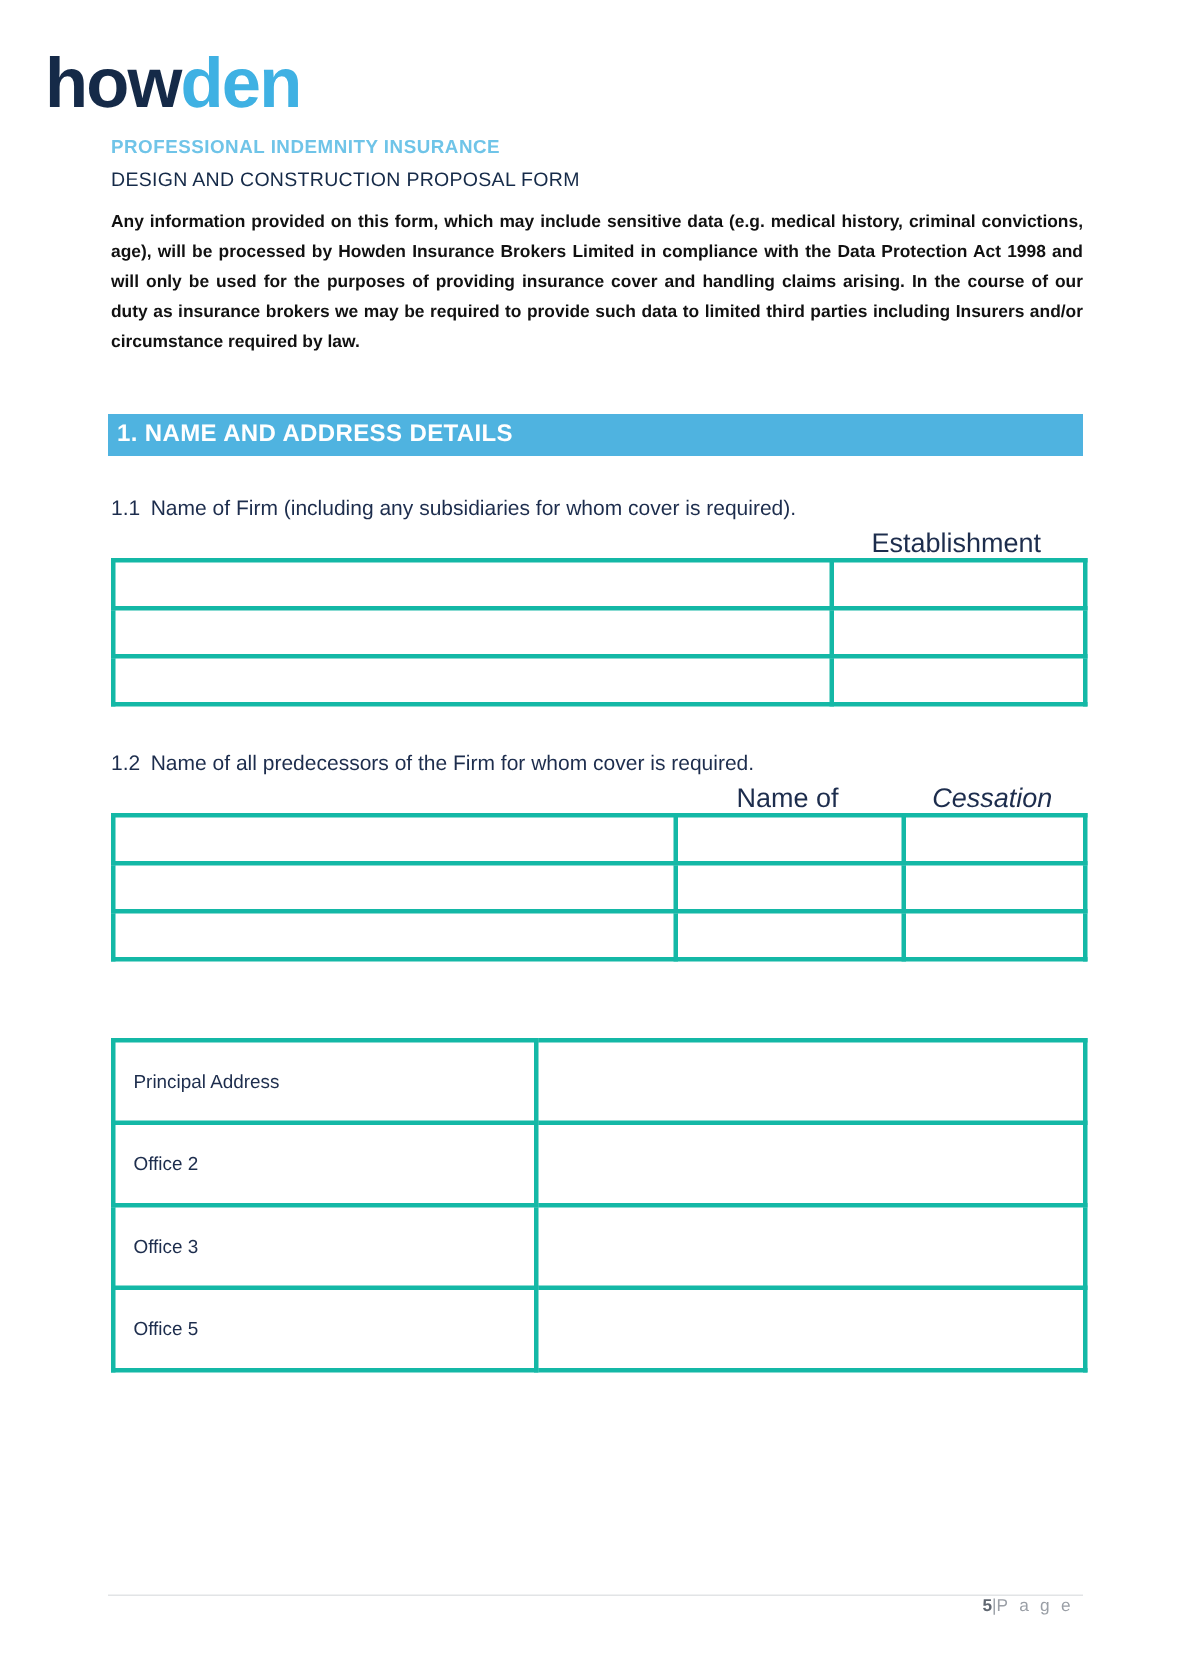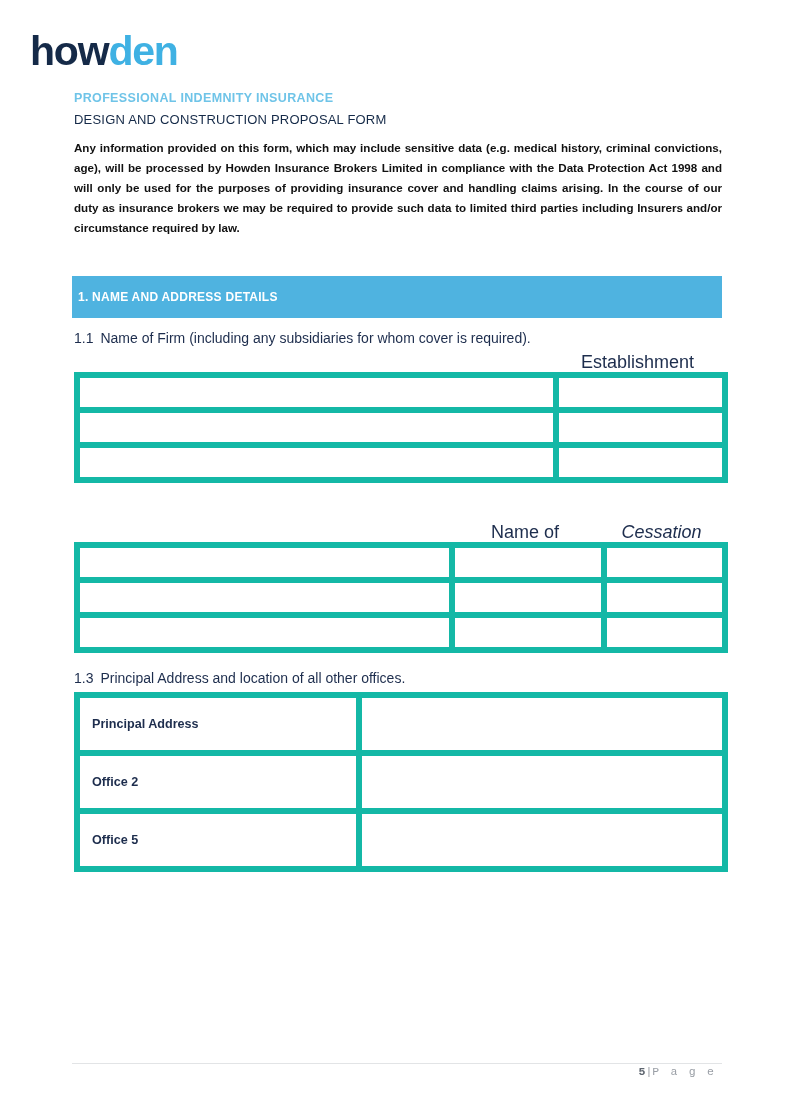--- a/index.html
+++ b/index.html
@@ -20,21 +20,21 @@
     position: absolute;
     inset: 0;
     background: #ffffff;
   }
 
   
   .logo {
     position: absolute;
     left: 30px;
     top: 31px;
-    font-size: 41px;
+    font-size: 47px;
     font-weight: bold;
     letter-spacing: -1.2px;
     line-height: 1;
     white-space: nowrap;
   }
   .logo .how { color: #152a48; }
   .logo .den { color: #3fb1e3; }
 
   
   .title-block {
@@ -72,24 +72,24 @@
     line-height: 1.72;
     margin: 0;
   }
 
   
   .section-bar {
     position: absolute;
     left: 72px;
     top: 276px;
     width: 650px;
-    height: 42px;
+    height: 28px;
     background: #4fb3e0;
     color: #ffffff;
-    font-size: 12px;
+    font-size: 16px;
     font-weight: bold;
     letter-spacing: 0.25px;
     display: flex;
     align-items: center;
     padding-left: 6px;
     box-sizing: border-box;
   }
 
   
   .q-label {
@@ -114,24 +114,23 @@
   }
 
   
   table.form-table {
     position: absolute;
     border-collapse: collapse;
     table-layout: fixed;
     background: #ffffff;
   }
   table.form-table td {
-    border: 6px solid #14b8a6;
+    border: 3px solid #14b8a6;
     padding: 0;
     background: #ffffff;
-    font-weight: bold;
   }
   table.form-table td.labelcell {
     font-size: 12.6px;
     color: #1d2d4d;
     padding-left: 12px;
     vertical-align: middle;
   }
 
   
   .footer-rule {
@@ -142,21 +141,20 @@
     height: 1px;
     background: #e2e4e6;
   }
   .footer-page {
     position: absolute;
     right: 74px;
     top: 1065px;
     font-size: 11.5px;
     color: #9a9fa6;
     white-space: nowrap;
-    font-family: Liberation Mono, monospace;
   }
   .footer-page .pg-num {
     color: #5f6670;
     font-weight: bold;
     letter-spacing: 0;
   }
   .footer-page .pg-word {
     letter-spacing: 2.2px;
   }
 </style>
@@ -200,20 +198,23 @@
         <td style="height:29px;"></td>
         <td></td>
       </tr>
       <tr>
         <td style="height:29px;"></td>
         <td></td>
       </tr>
     </tbody>
   </table>
 
+  <div class="q-label" style="top:500px;">
+    <span class="num">1.2</span><span>Name of all predecessors of the Firm for whom cover is required.</span>
+  </div>
 
   <div class="col-headers" style="left:449px; top:522px; width:273px;">
     <span style="width:152px;">Name of Establishment</span>
     <span style="width:121px;font-style:italic;">Cessation</span>
   </div>
 
   <table class="form-table" style="left:74px; top:542px; width:648px;">
     <colgroup>
         <col style="width:375px;">
         <col style="width:152px;">
@@ -231,39 +232,40 @@
         <td></td>
       </tr>
       <tr>
         <td style="height:29px;"></td>
         <td></td>
         <td></td>
       </tr>
     </tbody>
   </table>
 
-  <div class="q-label" style="top:670px;">
-    <span class="num">1.3</span><span>Principal Address and location of all other offices.</span>
-  </div>
 
   <table class="form-table" style="left:74px; top:692px; width:648px;">
     <colgroup>
         <col style="width:282px;">
         <col style="width:366px;">
       </colgroup>
     <tbody>
       <tr>
         <td class="labelcell" style="height:52px;">Principal Address</td>
         <td></td>
       </tr>
       <tr>
         <td class="labelcell" style="height:52px;">Office 2</td>
         <td></td>
       </tr>
       <tr>
+        <td class="labelcell" style="height:52px;">Office 3</td>
+        <td></td>
+      </tr>
+      <tr>
         <td class="labelcell" style="height:52px;">Office 5</td>
         <td></td>
       </tr>
     </tbody>
   </table>
 
   <div class="footer-rule"></div>
   <div class="footer-page">
     <span class="pg-num">5</span><span>|</span><span class="pg-word">P a g e</span>
   </div>

